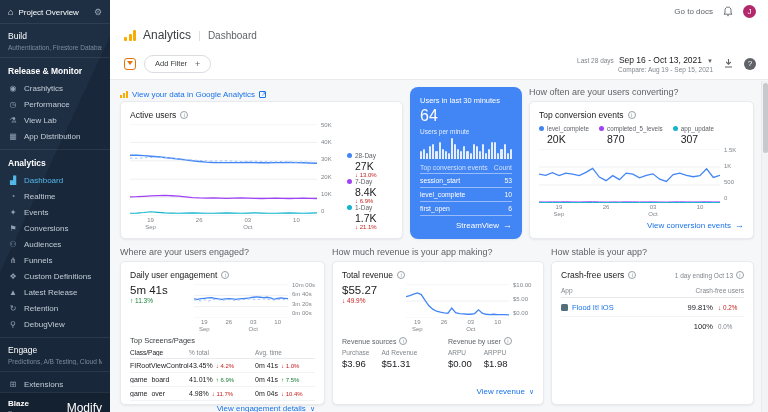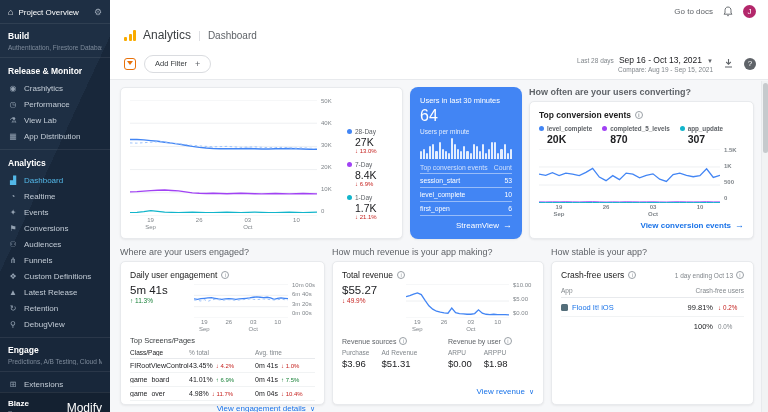--- a/index.html
+++ b/index.html
@@ -7,21 +7,21 @@
   body { font-family:"Liberation Sans", sans-serif; background:#fff; color:#202124; }
   .app { display:flex; width:768px; height:412px; }
 
   
   .sidebar { width:110px; min-width:110px; height:100%; background:linear-gradient(115deg,#1e2f44 0%,#1e2f44 42%,#18273a 42%); color:#cdd5de; display:flex; flex-direction:column; font-size:8px; position:relative; }
   .sb-head { display:flex; align-items:center; gap:5px; padding:7px 8px 6px 8px; border-bottom:1px solid rgba(255,255,255,.08); }
   .sb-home { font-size:9px; color:#fff; }
   .sb-title { color:#fff; font-size:8px; flex:1; white-space:nowrap; overflow:hidden; }
   .sb-gear { color:#9aa6b5; font-size:9px; }
   .sb-group { padding:7px 8px 6px 8px; }
-  .sb-group-title { color:#fff; font-weight:bold; font-size:8.5px; }
+  .sb-group-title { color:#fff; font-weight:normal; font-size:8.5px; }
   .sb-group-sub { color:#7e8b9b; font-size:6.5px; margin-top:3px; white-space:nowrap; overflow:hidden; }
   .sb-sep { border-top:1px solid rgba(255,255,255,.08); margin:0; }
   .sb-label { color:#fff; font-weight:bold; font-size:8.5px; padding:8px 8px 4px 8px; }
   .sb-item { display:flex; align-items:center; gap:6px; padding:3.5px 8px; color:#c3ccd6; cursor:pointer; white-space:nowrap; }
   .sb-item .sb-ico { width:10px; text-align:center; font-size:8px; color:#93a1b1; flex:none; }
   .sb-item.active, .sb-item.active .sb-ico { color:#53b8e8; }
   .sb-plan { margin-top:auto; }
   .sb-plan-row { display:flex; align-items:center; justify-content:space-between; padding:6px 8px; border-top:1px solid rgba(255,255,255,.08); background:rgba(0,0,0,.15); }
   .sb-plan-name { color:#fff; font-size:8px; font-weight:bold; }
   .sb-plan-sub { color:#7e8b9b; font-size:6.5px; margin-top:2px; }
@@ -53,21 +53,21 @@
   .caret { font-size:6px; color:#5f6368; }
   .compare { font-size:6.5px; color:#80868b; margin-top:1px; }
   .dl-icon { width:11px; height:11px; cursor:pointer; }
   .help-icon { width:12px; height:12px; border-radius:50%; background:#5f6368; color:#fff; font-size:8px; display:flex; align-items:center; justify-content:center; cursor:pointer; }
 
   .content { flex:1; background:#f6f7f9; padding:7px 14px 6px 10px; overflow:hidden; }
   .row { display:flex; gap:7px; }
   .row1 { height:152px; }
   .row2 { margin-top:8px; height:158px; }
   .col { display:flex; flex-direction:column; min-width:0; }
-  .cA1 { width:283px; } .cB1 { width:112px; } .cC1 { flex:1;font-weight:bold; }
+  .cA1 { width:283px; } .cB1 { width:112px; } .cC1 { flex:1; }
   .cA2 { width:205px; } .cB2 { width:212px; } .cC2 { flex:1; }
 
   .ga-link { display:flex; align-items:center; gap:4px; height:14px; font-size:8px; color:#1a73e8; cursor:pointer; }
   .ga-mini { display:flex; align-items:flex-end; gap:1px; height:7px; }
   .ga-mini i { width:2px; background:#f9ab00; }
   .ga-mini i:nth-child(1){height:3px;} .ga-mini i:nth-child(2){height:5px;} .ga-mini i:nth-child(3){height:7px;}
   .ext-ic { width:7px; height:7px; border:1px solid #1a73e8; border-radius:1px; position:relative; }
   .ext-ic::after { content:"↗"; position:absolute; font-size:6px; top:-2px; left:1px; color:#1a73e8; }
   .sec-title { height:14px; font-size:9px; color:#5f6368; white-space:nowrap; overflow:hidden; }
 
@@ -287,21 +287,34 @@
             <path d="M5.5 1 v5 M3.2 4 L5.5 6.3 L7.8 4 M2 9 h7" fill="none" stroke="#5f6368" stroke-width="1.1"></path>
           </svg>
         <span class="help-icon">?</span>
       </div>
     </div>
 
     <div class="content">
 
       <div class="row row1">
         <div class="col cA1">
+          <div class="ga-link">
+            <span class="ga-mini">
+                <i></i>
+                <i></i>
+                <i></i>
+              </span>
+            <span>View your data in Google Analytics</span>
+            <span class="ext-ic"></span>
+          </div>
           <div class="card">
+            <div class="card-title">
+              <span>Active users</span>
+              <span class="info"></span>
+            </div>
             <div class="chart-wrap">
               <div class="plot-col">
                 <svg class="plot" viewBox="0 0 100 100" preserveAspectRatio="none">
                     <line x1="0" x2="100" y1="100" y2="100" stroke="#eef0f2" stroke-width="1" vector-effect="non-scaling-stroke"></line>
                     <line x1="0" x2="100" y1="80" y2="80" stroke="#eef0f2" stroke-width="1" vector-effect="non-scaling-stroke"></line>
                     <line x1="0" x2="100" y1="60" y2="60" stroke="#eef0f2" stroke-width="1" vector-effect="non-scaling-stroke"></line>
                     <line x1="0" x2="100" y1="40" y2="40" stroke="#eef0f2" stroke-width="1" vector-effect="non-scaling-stroke"></line>
                     <line x1="0" x2="100" y1="20" y2="20" stroke="#eef0f2" stroke-width="1" vector-effect="non-scaling-stroke"></line>
                     <line x1="0" x2="100" y1="0" y2="0" stroke="#eef0f2" stroke-width="1" vector-effect="non-scaling-stroke"></line>
                     <polyline points="0,34 3.7037037037037033,34 7.4074074074074066,34.39999999999999 11.11111111111111,35 14.814814814814813,35.599999999999994 18.51851851851852,36.4 22.22222222222222,37.2 25.925925925925924,38 29.629629629629626,39 33.33333333333333,40 37.03703703703704,40.800000000000004 40.74074074074074,41.400000000000006 44.44444444444444,41.800000000000004 48.148148148148145,42.00000000000001 51.85185185185185,42.00000000000001 55.55555555555556,42.00000000000001 59.25925925925925,42.00000000000001 62.96296296296296,41.800000000000004 66.66666666666666,42.00000000000001 70.37037037037037,42.2 74.07407407407408,42.2 77.77777777777779,42.00000000000001 81.48148148148148,42.00000000000001 85.18518518518519,41.800000000000004 88.88888888888889,42.00000000000001 92.5925925925926,42.2 96.29629629629629,42.400000000000006 100,42.6" fill="none" stroke="#4285f4" stroke-width="1.4" vector-effect="non-scaling-stroke"></polyline>

